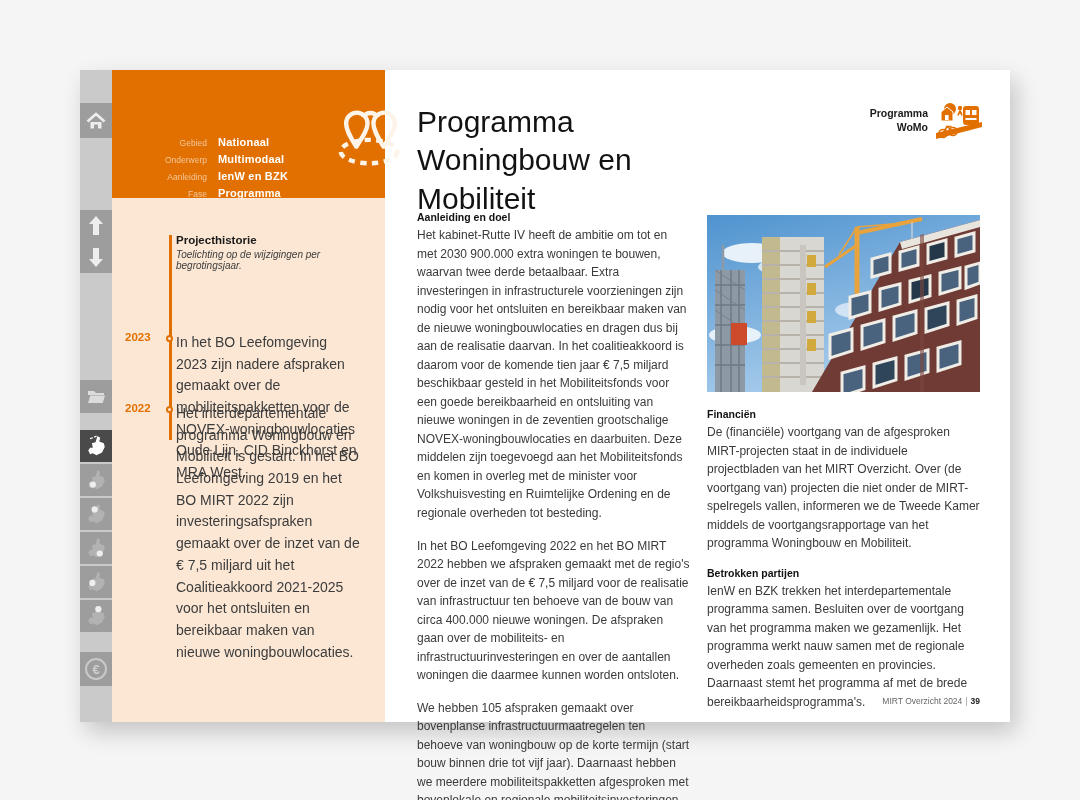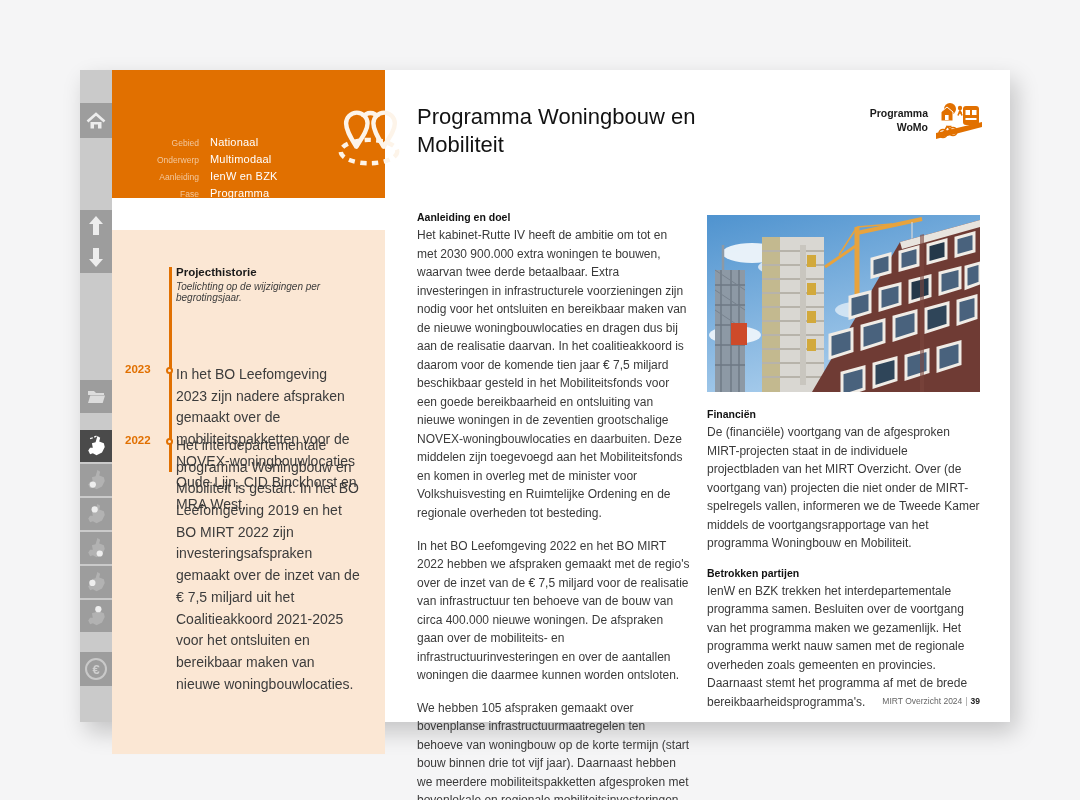--- a/index.html
+++ b/index.html
@@ -14,36 +14,36 @@
   .rail-btn { position:absolute; left:0; width:32px; background:#9d9d9d; display:flex; align-items:center; justify-content:center; cursor:pointer; }
   .rail-btn svg { display:block; }
   .rail-btn.active { background:#4a4a4a; }
   .euro-circle { width:22px; height:22px; border:2px solid #c9c9c9; border-radius:50%; color:#cfcfcf;
                  font-size:13px; font-weight:bold; display:flex; align-items:center; justify-content:center; }
 
   
   .orange-head { position:absolute; left:32px; top:0; width:273px; height:128px; background:#e17000; }
   .meta { position:absolute; left:0; top:28px; }
   .meta-row { display:flex; align-items:baseline; height:17px; }
-  .meta-label { width:87px; text-align:right; font-size:8.5px; color:#f2c79c;margin-top:40px; }
-  .meta-value { margin-left:11px; font-size:11px; font-weight:normal; color:#ffffff; letter-spacing:0.2px; }
+  .meta-label { width:95px; text-align:right; font-size:8.5px; color:#f2c79c;margin-top:40px; }
+  .meta-value { margin-left:11px; font-size:11px; font-weight:bold; color:#ffffff; letter-spacing:0.2px; }
   .pins-logo { position:absolute; left:218px; top:26px; }
 
   
-  .peach { position:absolute; left:32px; top:128px; width:273px; height:524px; background:#fbe7d4;margin-top:32px; }
+  .peach { position:absolute; left:32px; top:128px; width:273px; height:524px; background:#fbe7d4; }
   .tl-line { position:absolute; left:57px; top:37px; width:3px; height:205px; background:#e17000; }
   .tl-head { position:absolute; left:64px; top:36px; width:190px; }
   .tl-title { font-size:11.5px; font-weight:bold; color:#1a1a1a; }
   .tl-sub { font-size:10px; font-style:italic; color:#3c3c3c; margin-top:3px; }
   .tl-entry-year { position:absolute; width:44px; text-align:left; left:13px; font-size:11.5px; font-weight:bold; color:#e17000; }
   .tl-dot { position:absolute; left:54px; width:7px; height:7px; background:#fbe7d4; border:2px solid #e17000; border-radius:50%; }
   .tl-entry-text { position:absolute; left:64px; width:186px; font-size:14px; line-height:1.55; color:#3c3c3c; }
 
   
-  .doc-title { position:absolute; left:337px; top:33px; width:320px; font-size:22px; line-height:1.28; font-weight:400; color:#121212; }
+  .doc-title { position:absolute; left:337px; top:33px; width:320px; font-size:30px; line-height:1.28; font-weight:400; color:#121212; }
   .badge { position:absolute; left:740px; top:30px; width:162px; display:flex; align-items:center; justify-content:flex-end; gap:8px; }
   .badge-text { text-align:right; font-size:10.5px; font-weight:bold; color:#1a1a1a; line-height:1.35; }
 
   .col { position:absolute; width:273px; }
   .col-left { left:337px; top:141px; }
   .col-right { left:627px; top:145px; }
   .sec-head { font-size:10.5px; font-weight:bold; color:#111; margin-bottom:3px; }
   .para { font-size:12px; line-height:1.545; color:#3a3a3a; margin-bottom:14px; }
   .photo-frame { width:273px; height:177px; margin-bottom:16px; overflow:hidden; }
 

